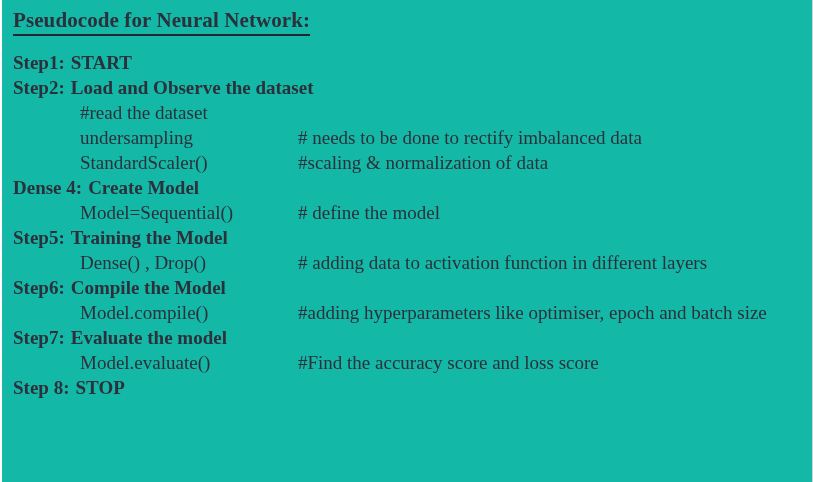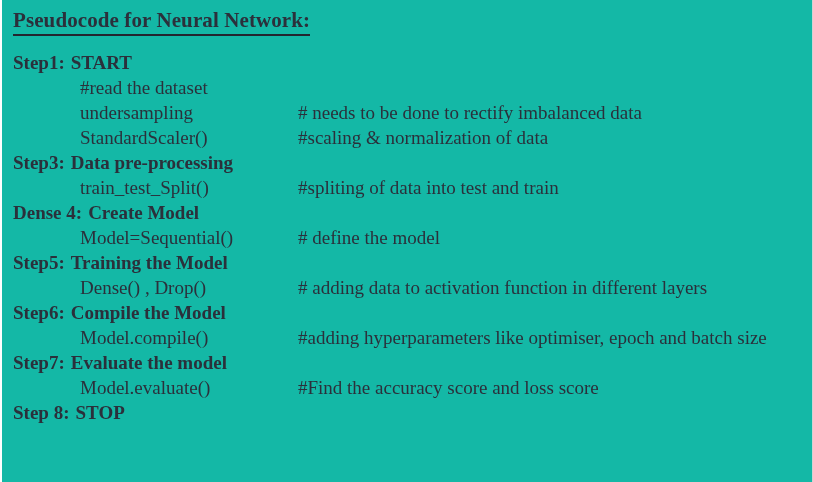--- a/index.html
+++ b/index.html
@@ -85,38 +85,34 @@
 <div class="figure">
   <div class="inner">
 
     <div class="pseudo-title">Pseudocode for Neural Network:</div>
 
     <div class="lines">
         <div class="line step">
           <span class="step-label">Step1:</span>
           <span class="step-text">START</span>
         </div>
+        <div class="line step">
+          <span class="step-label">Step2:</span>
+          <span class="step-text">Load and Observe the dataset</span>
+        </div>
         <div class="line code">
           <span class="code-comment">#read the dataset</span>
         </div>
         <div class="line code">
           <span class="code-token">undersampling</span>
           <span class="code-comment"># needs to be done to rectify imbalanced data</span>
         </div>
         <div class="line code">
           <span class="code-token">StandardScaler()</span>
           <span class="code-comment">#scaling &amp; normalization of data</span>
-        </div>
-        <div class="line step">
-          <span class="step-label">Step3:</span>
-          <span class="step-text">Data pre-processing</span>
-        </div>
-        <div class="line code">
-          <span class="code-token">train_test_Split()</span>
-          <span class="code-comment">#spliting of data into test and train</span>
         </div>
         <div class="line step">
           <span class="step-label">Dense 4:</span>
           <span class="step-text">Create Model</span>
         </div>
         <div class="line code">
           <span class="code-token">Model=Sequential()</span>
           <span class="code-comment"># define the model</span>
         </div>
         <div class="line step">

